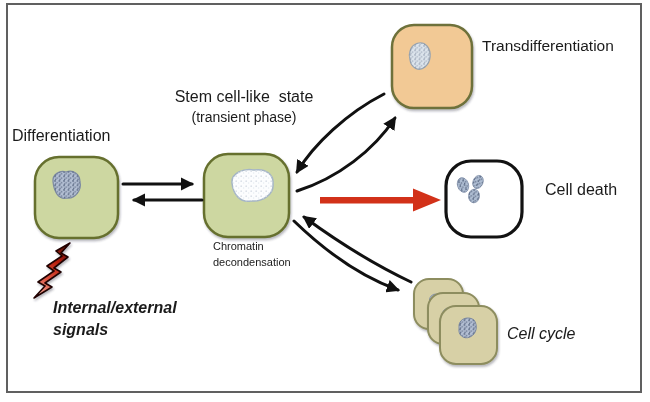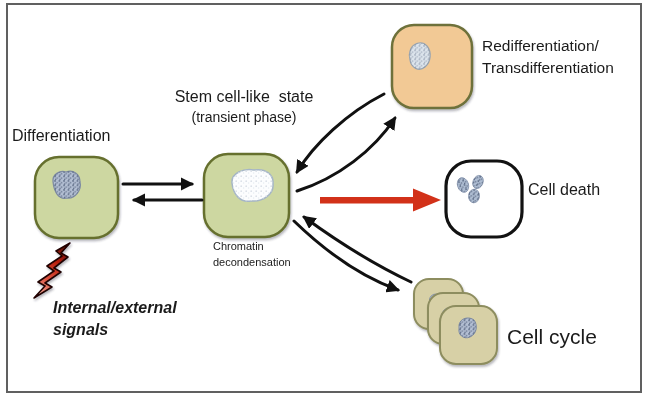--- a/index.html
+++ b/index.html
@@ -12,22 +12,22 @@
     border:2.5px solid #606060;box-sizing:border-box;pointer-events:none;
   }
   #shapes{position:absolute;left:0;top:0;}
   .lbl{position:absolute;white-space:nowrap;line-height:1.25;}
   .pre{white-space:pre;}
   .lbl-differentiation{left:12px;top:126px;font-size:16px;}
   .lbl-dediff{left:148px;top:87px;width:192px;text-align:center;font-size:16px;line-height:20px;}
   .lbl-dediff .small{font-size:14px;}
   .lbl-chromatin{left:213px;top:239px;font-size:11px;line-height:15.5px;}
   .lbl-rediff{left:482px;top:35px;font-size:15.5px;line-height:22px;}
-  .lbl-celldeath{left:528px;top:180px;font-size:16px;}
-  .lbl-cellcycle{left:507px;top:324px;font-size:21px;}
+  .lbl-celldeath{left:545px;top:180px;font-size:16px;}
+  .lbl-cellcycle{left:507px;top:324px;font-size:16px;font-style:italic;}
   .lbl-signals{left:33px;top:297px;font-size:16px;line-height:22px;font-style:italic;font-weight:600;margin-left:20px;}
 </style>
 </head>
 <body>
 
 <div id="stage">
 
   <svg id="shapes" width="650" height="402" viewBox="0 0 650 402" xmlns="http://www.w3.org/2000/svg">
     <defs>
       <marker id="ah" viewBox="0 0 10 10" refX="8.5" refY="5" markerWidth="4.4" markerHeight="4.4" orient="auto">
@@ -129,21 +129,20 @@
     <div class="pre">Stem cell-like  state</div>
     <div class="small">(transient phase)</div>
   </div>
 
   <div class="lbl lbl-chromatin">
     <div>Chromatin</div>
     <div>decondensation</div>
   </div>
 
   <div class="lbl lbl-rediff">
-    <div>Redifferentiation/</div>
     <div>Transdifferentiation</div>
   </div>
 
   <div class="lbl lbl-celldeath">Cell death</div>
 
   <div class="lbl lbl-cellcycle">Cell cycle</div>
 
   <div class="lbl lbl-signals">
     <div>Internal/external</div>
     <div>signals</div>

